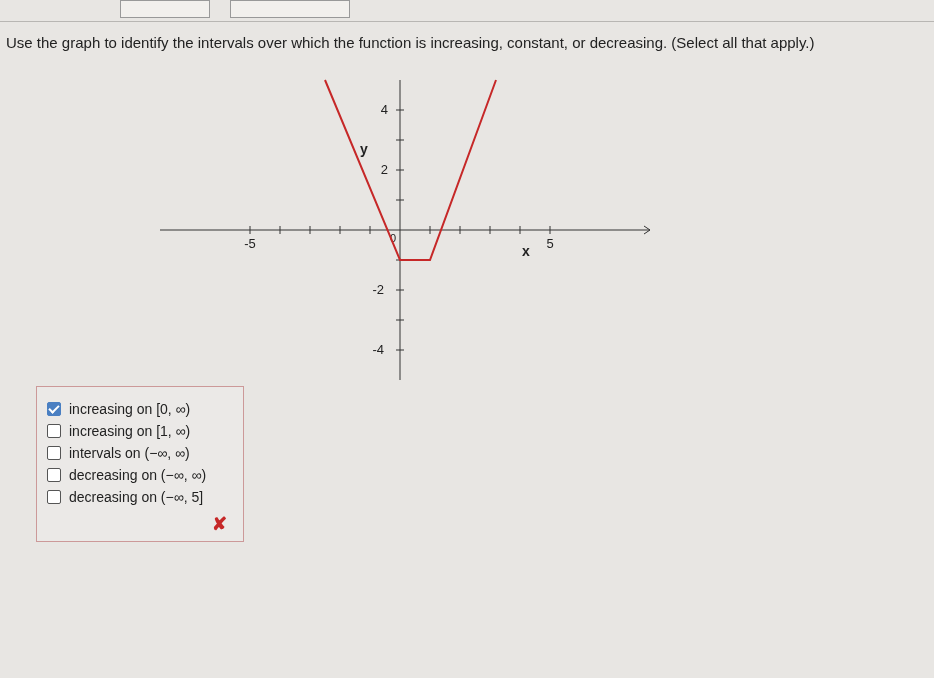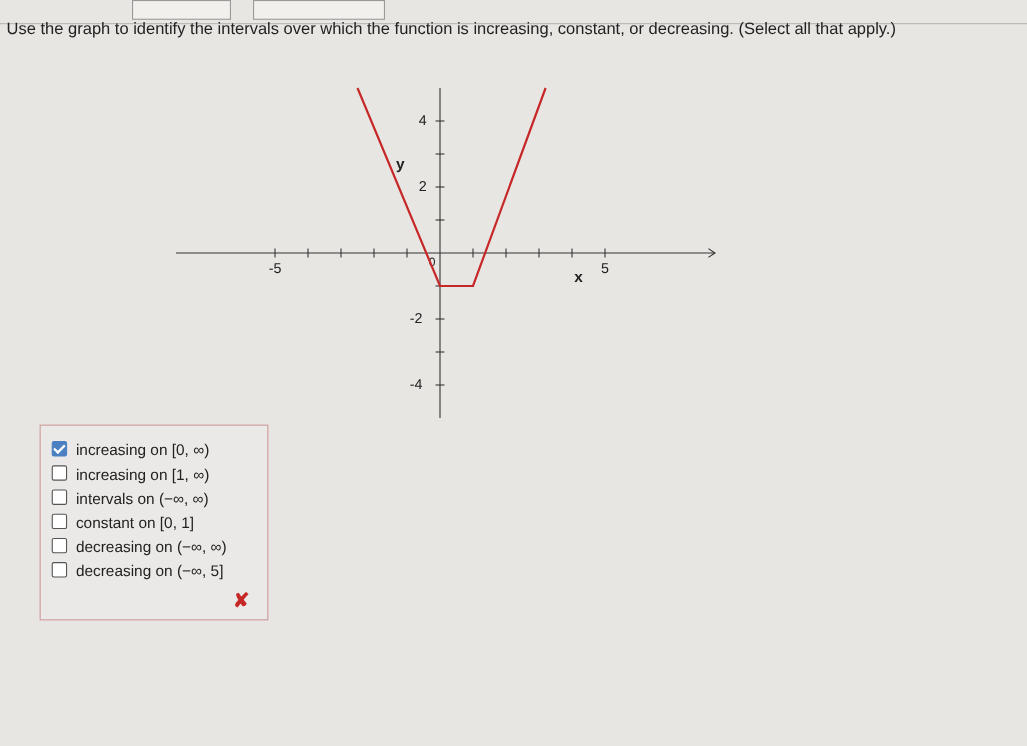--- a/index.html
+++ b/index.html
@@ -21,21 +21,21 @@
       position: absolute;
       top: 0;
       height: 18px;
       border: 1px solid #999;
       background: #f2f0ed;
     }
     .top-box.b1 { left: 120px; width: 90px; }
     .top-box.b2 { left: 230px; width: 120px; }
     .prompt {
       position: absolute;
-      top: 18px;
+      top: 34px;
       left: 6px;
       font-size: 15px;
       color: #222;
     }
     .graph-area {
       position: absolute;
       top: 70px;
       left: 150px;
       width: 520px;
       height: 310px;
@@ -44,21 +44,21 @@
       position: absolute;
       top: 386px;
       left: 36px;
       width: 208px;
       border: 1px solid #c99;
       background: rgba(255,255,255,0.15);
       padding: 8px 10px 6px 10px;
     }
     .answer-row {
       display: flex;
-      align-items: flex-start;
+      align-items: center;
       margin: 6px 0;
       font-size: 14px;
       color: #222;
     }
     .checkbox {
       width: 14px;
       height: 14px;
       border: 1.5px solid #555;
       border-radius: 2px;
       margin-right: 8px;
@@ -157,24 +157,20 @@
   <div class="answer-row">
     <span class="checkbox"></span>
     <span>increasing on [1, ∞)</span>
   </div>
   <div class="answer-row">
     <span class="checkbox"></span>
     <span>intervals on (−∞, ∞)</span>
   </div>
   <div class="answer-row">
     <span class="checkbox"></span>
-    <span>constant on [0, 1]</span>
-  </div>
-  <div class="answer-row">
-    <span class="checkbox"></span>
     <span>decreasing on (−∞, ∞)</span>
   </div>
   <div class="answer-row">
     <span class="checkbox"></span>
     <span>decreasing on (−∞, 5]</span>
   </div>
   <div class="wrong-mark">
     <span>✘</span>
   </div>
 </div>

